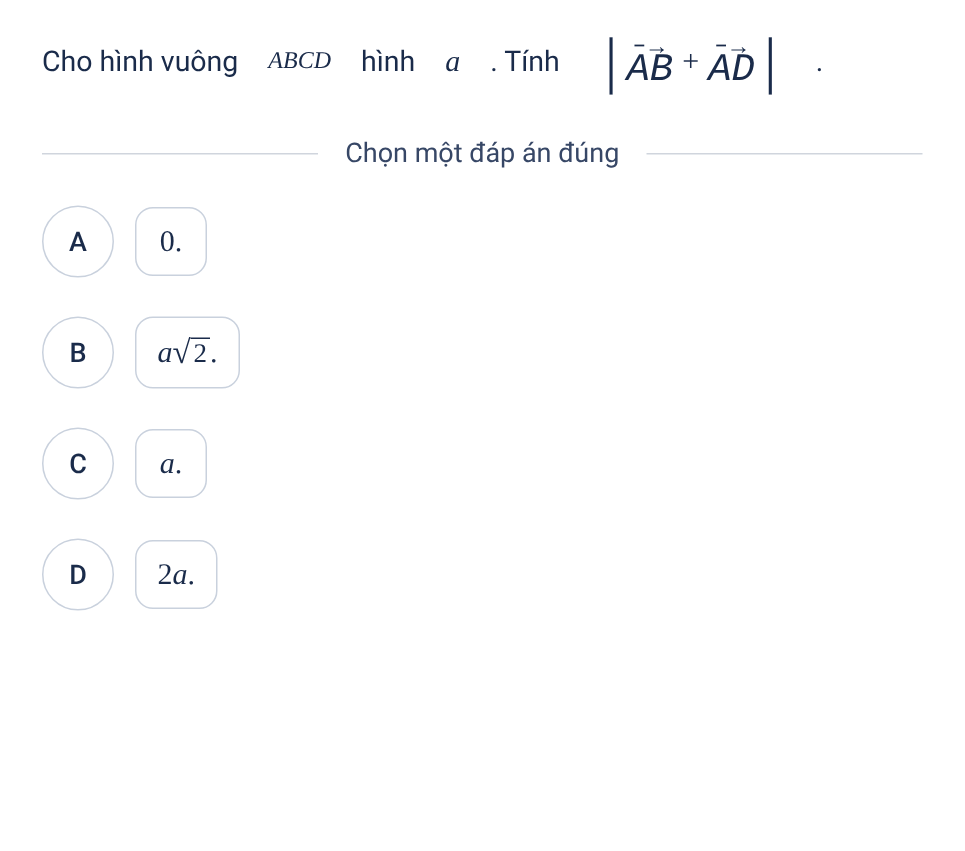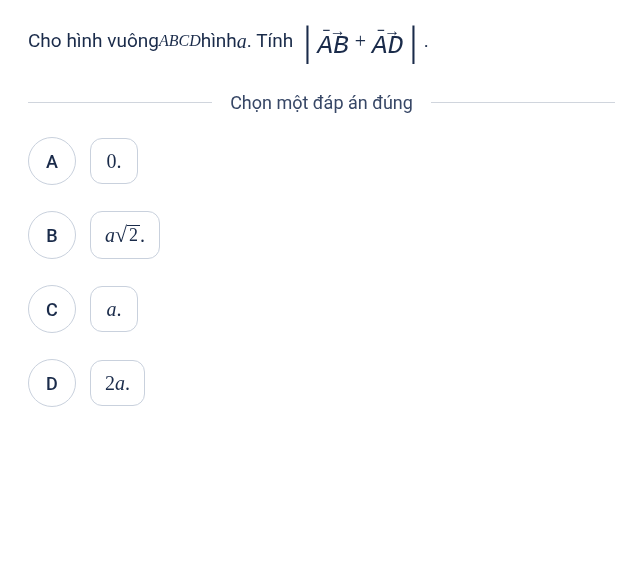--- a/index.html
+++ b/index.html
@@ -24,21 +24,21 @@
       color: #1a2b4a;
       margin-bottom: 20px;
     }
     .question-text {
       font-size: 19px;
       color: #1a2b4a;
       line-height: 1.6;
       display: flex;
       align-items: center;
       flex-wrap: wrap;
-      gap: 0;
+      gap: 20px;
     }
     .math-italic {
       font-family: 'Times New Roman', serif;
       font-style: italic;
       font-size: 16px;
     }
     .math-var {
       font-family: 'Times New Roman', serif;
       font-style: italic;
       font-size: 20px;

